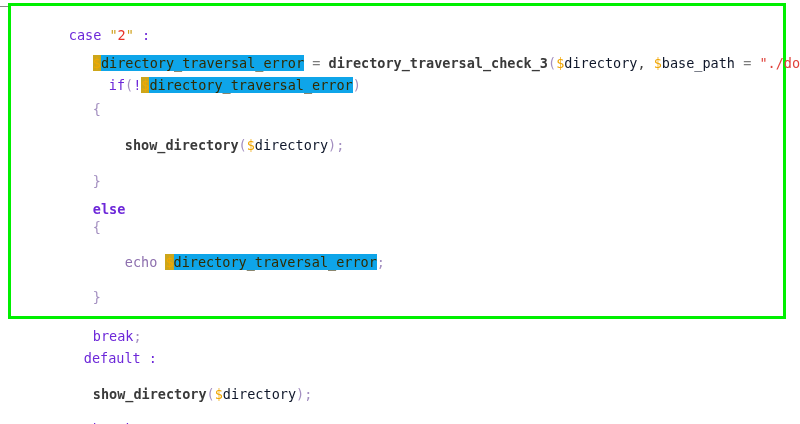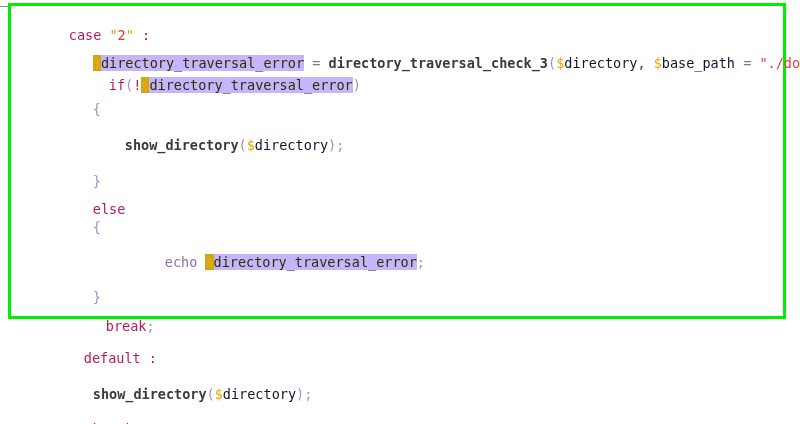--- a/index.html
+++ b/index.html
@@ -58,36 +58,36 @@
     position: absolute;
     left: 0;
     white-space: pre;
     font-family: "DejaVu Sans Mono", "Liberation Mono", monospace;
     font-size: 13.5px;
     line-height: 16px;
     color: #3a3a3a;
   }
 
   
-  .tok-keyword   { color: #be185d; }            
+  .tok-keyword   { color: #6d28d9; }            
   .tok-number    { color: #e8332a; }            
   .tok-string    { color: #e0413a; }            
   .tok-quote     { color: #cfa01a; }            
   .tok-punct     { color: #a38fc0; }            
   .tok-op        { color: #7c7c7c; }            
   .tok-func      { color: #3a3a3a; font-weight: bold; }            
   .tok-var       { color: #0f172a; }            
   .tok-sigil     { color: #f0a500; }            
   .tok-echo      { color: #8d6fae; }            
   .tok-plain     { color: #3a3a3a; }
   .tok-semi      { color: #a38fc0; }
 
   
   .tok-match {
-    background: #c4b5fd;
+    background: #0ea5e9;
     color: #332b00;
   }
   .tok-match-sigil {
     background: #cda61a;
     color: #f3a900;
   }
 </style>
 </head>
 <body>
 
@@ -116,37 +116,37 @@
     </div>
 
     <div class="code-line" style="top:121px; padding-left:76px;">
       <span class="tok-func">show_directory</span><span class="tok-punct">(</span><span class="tok-sigil">$</span><span class="tok-var">directory</span><span class="tok-punct">)</span><span class="tok-semi">;</span>
     </div>
 
     <div class="code-line" style="top:157px; padding-left:44px;">
       <span class="tok-punct">}</span>
     </div>
 
-    <div class="code-line" style="top:185px; padding-left:44px;">
+    <div class="code-line" style="top:185px; padding-left:44px;font-weight:bold;">
       <span class="tok-keyword">else</span>
     </div>
 
     <div class="code-line" style="top:203px; padding-left:44px;">
       <span class="tok-punct">{</span>
     </div>
 
-    <div class="code-line" style="top:238px; padding-left:116px;">
+    <div class="code-line" style="top:238px; padding-left:76px;">
       <span class="tok-echo">echo</span><span class="tok-plain"> </span><span class="tok-match-sigil">$</span><span class="tok-match">directory_traversal_error</span><span class="tok-semi">;</span>
     </div>
 
     <div class="code-line" style="top:273px; padding-left:44px;">
       <span class="tok-punct">}</span>
     </div>
 
-    <div class="code-line" style="top:302px; padding-left:57px;">
+    <div class="code-line" style="top:312px; padding-left:44px;">
       <span class="tok-keyword">break</span><span class="tok-semi">;</span>
     </div>
 
     <div class="code-line" style="top:334px; padding-left:35px;">
       <span class="tok-keyword">default</span><span class="tok-plain"> </span><span class="tok-keyword">:</span>
     </div>
 
     <div class="code-line" style="top:370px; padding-left:44px;">
       <span class="tok-func">show_directory</span><span class="tok-punct">(</span><span class="tok-sigil">$</span><span class="tok-var">directory</span><span class="tok-punct">)</span><span class="tok-semi">;</span>
     </div>

